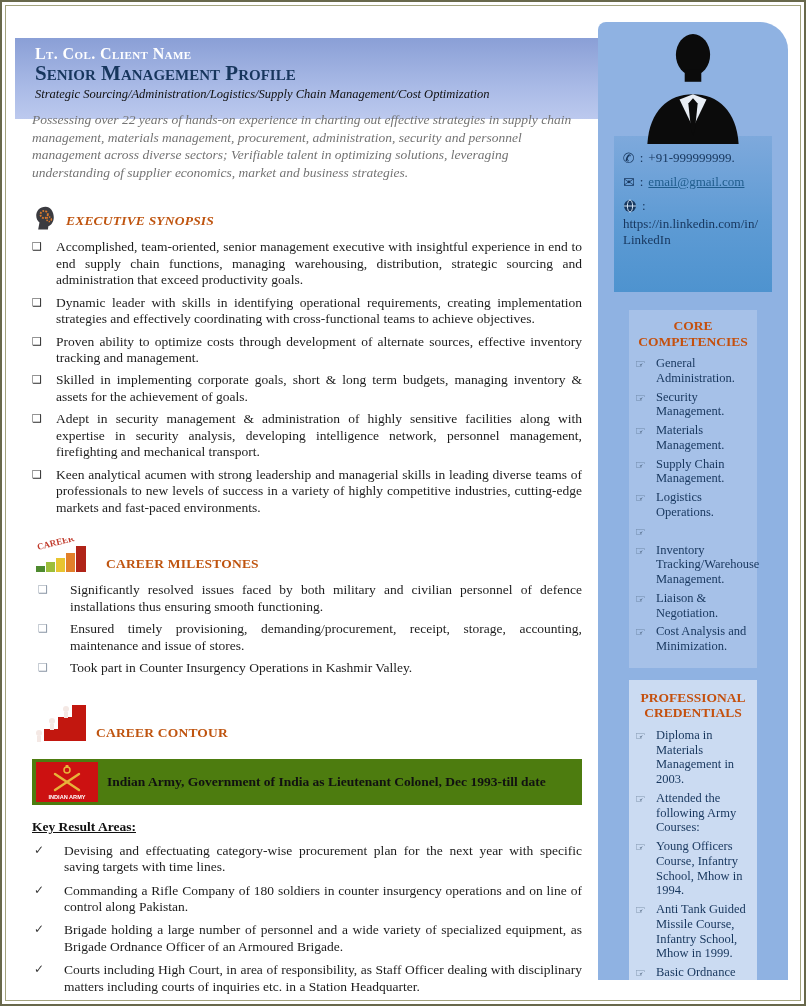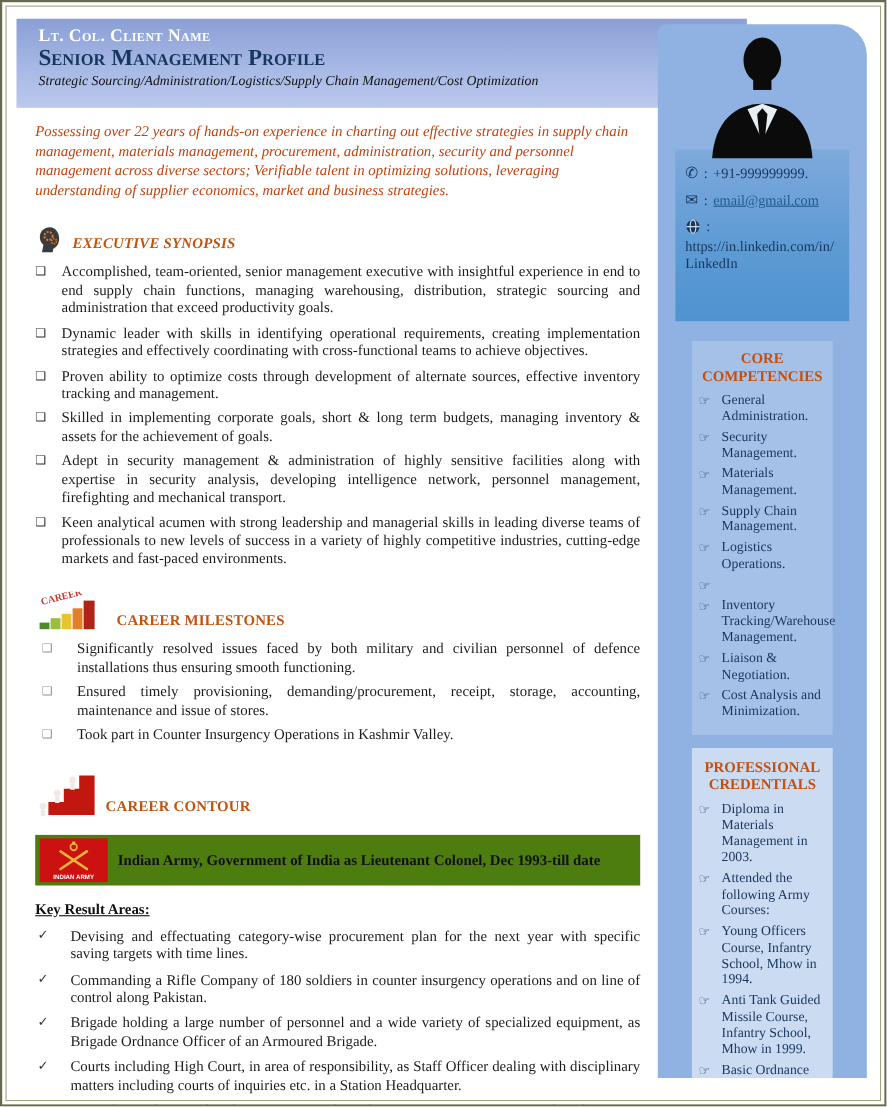--- a/index.html
+++ b/index.html
@@ -4,30 +4,30 @@
 <style>
   * { margin:0; padding:0; box-sizing:border-box; }
   html,body { background:#fff; }
   body { width:806px; height:1006px; font-family:"Liberation Serif","DejaVu Serif",serif; }
 
   .page { position:relative; width:806px; height:1006px; background:#fff;
           border:2px solid #68684B; overflow:hidden; }
   .frame-inner { position:absolute; inset:3px; border:1px solid #A3A37E; pointer-events:none; z-index:5; }
 
   
-  .header-band { position:absolute; left:13px; top:15px; width:664px; height:81px;
+  .header-band { position:absolute; left:13px; top:36px; width:664px; height:81px;
                  background:linear-gradient(180deg,#8A9FD6 0%,#A9BAE6 60%,#BCC9EE 100%);
                  padding:7px 0 0 20px; }
   .client-name { font-variant:small-caps; font-weight:700; font-size:16px; color:#ffffff; letter-spacing:.4px; }
   .profile-title { font-variant:small-caps; font-weight:700; font-size:21px; color:#17365D; line-height:1.02; }
   .profile-subtitle { font-size:12.5px; color:#101010; margin-top:3px;font-style:italic; }
 
   
   .main { position:absolute; left:30px; top:109px; width:550px; }
-  .summary { font-style:italic; font-size:13.5px; color:#c2410c; line-height:1.3; }
+  .summary { font-style:italic; font-size:13.5px; color:#737373; line-height:1.3; }
 
   .sec-head { display:flex; align-items:flex-end; gap:8px; }
   .sec-head .label { font-weight:700; font-size:13.5px; color:#BF540F; letter-spacing:.2px; padding-bottom:2px; }
   .sec-head svg { flex:none; }
 
   .list { margin-top:8px; }
   .item { display:flex; gap:10px; margin-bottom:6px; font-size:13.5px; line-height:1.22;
           color:#1c1c1c; text-align:justify; }
   .item .b { flex:none; font-family:"DejaVu Sans",sans-serif; }
   .b.sq   { width:14px; font-size:11px; color:#2a2a2a; padding-top:1px; }

